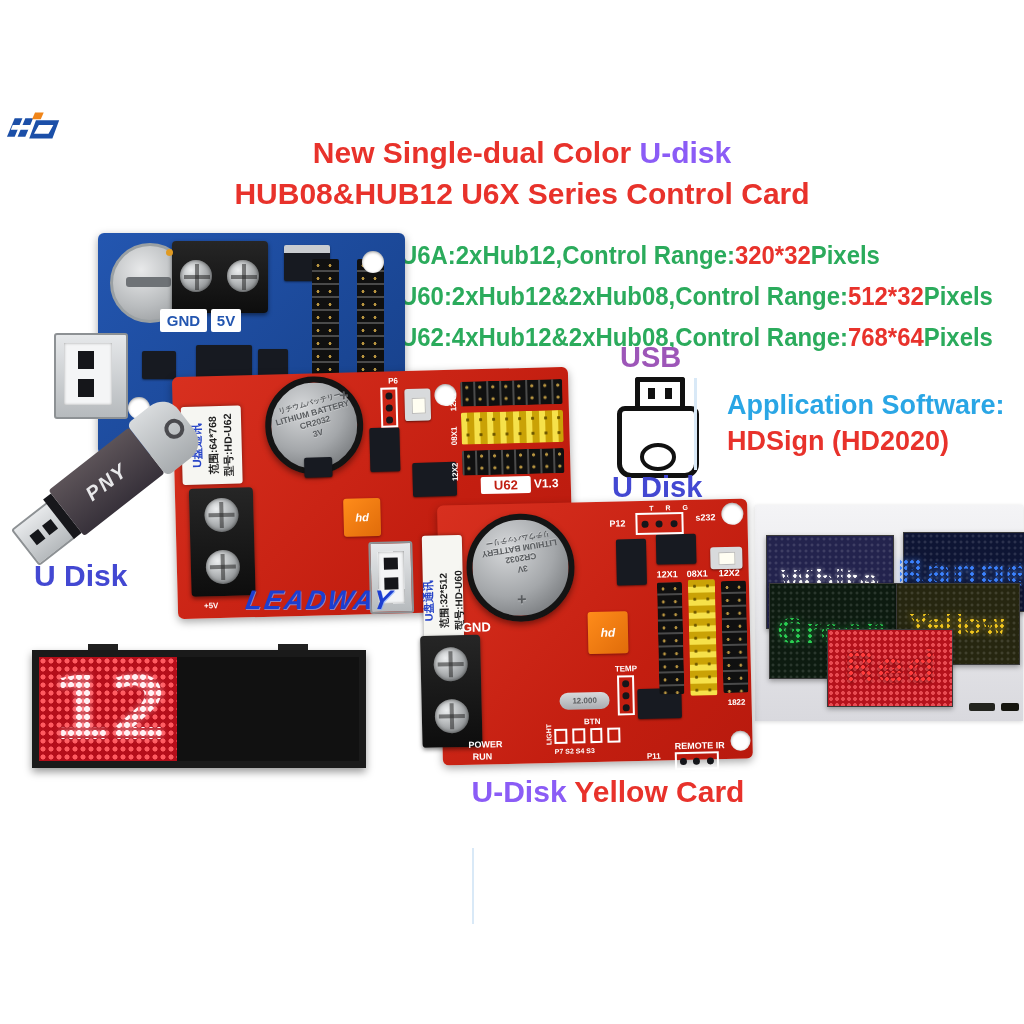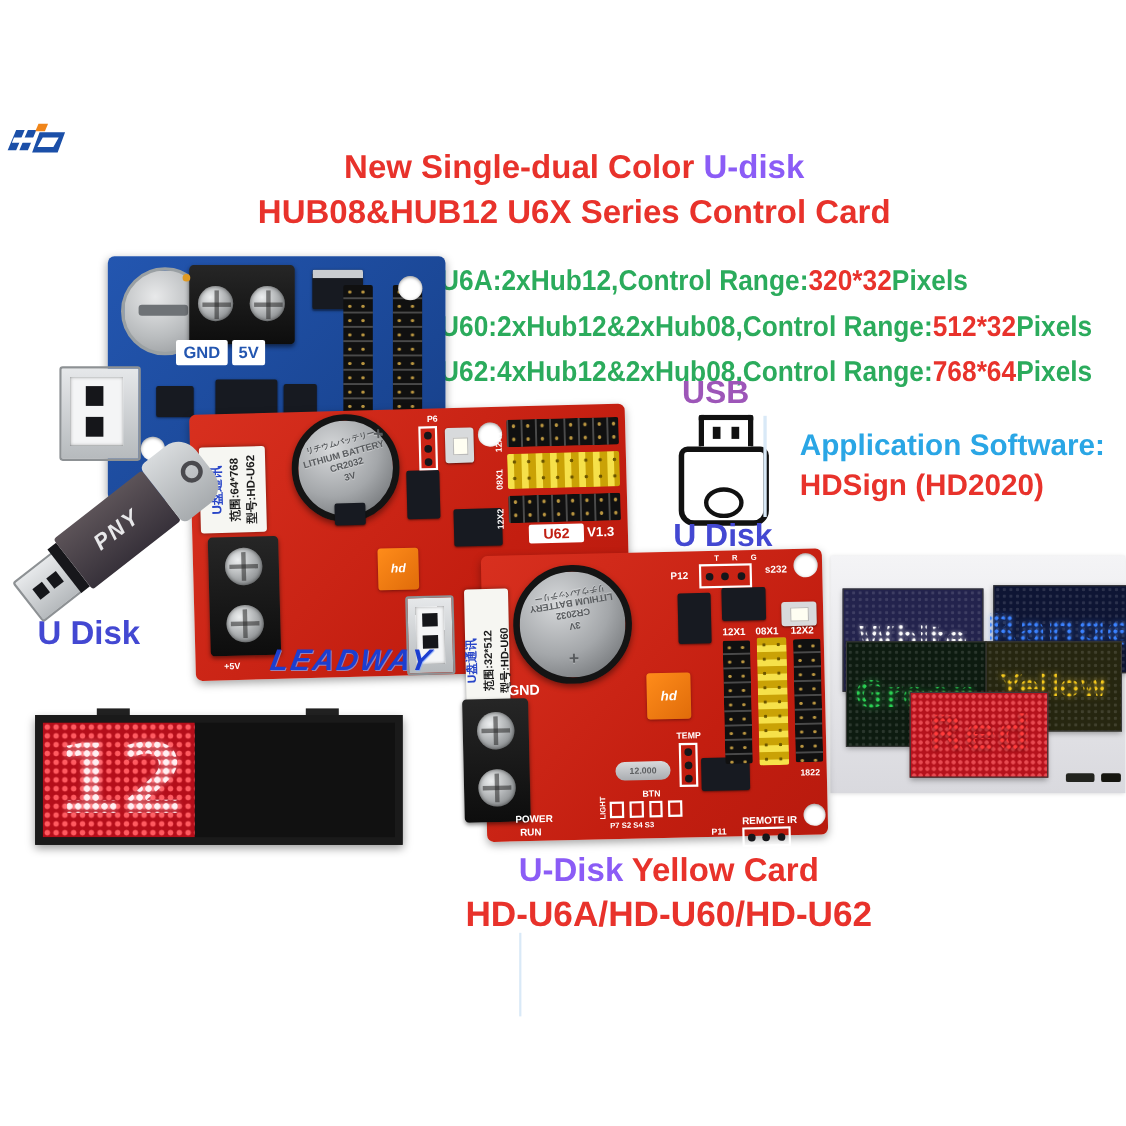--- a/index.html
+++ b/index.html
@@ -319,16 +319,15 @@
     <div class="cpanel p-red" style="left:72px;top:124px;width:124px;height:76px;">
       <span class="ledtext tred">Red</span>
     </div>
     <div class="abs" style="left:214px;top:198px;width:26px;height:8px;background:#23241f;border-radius:2px;"></div>
     <div class="abs" style="left:246px;top:198px;width:18px;height:8px;background:#15150f;border-radius:2px;"></div>
   </div>
 
   <div class="abs" style="left:408px;top:775px;width:400px;text-align:center;font-weight:700;font-size:30px;">
     <span class="ltblue">U-Disk</span><span class="red"> Yellow Card</span>
   </div>
-  <div class="abs red" style="left:388px;top:813px;width:440px;text-align:center;font-weight:700;font-size:32px;">HD-U6A/HD-U60/HD-U62</div>
 
   <div class="faintline" style="left:472px;top:848px;width:2px;height:76px;"></div>
 </div>
 
 </body></html>

